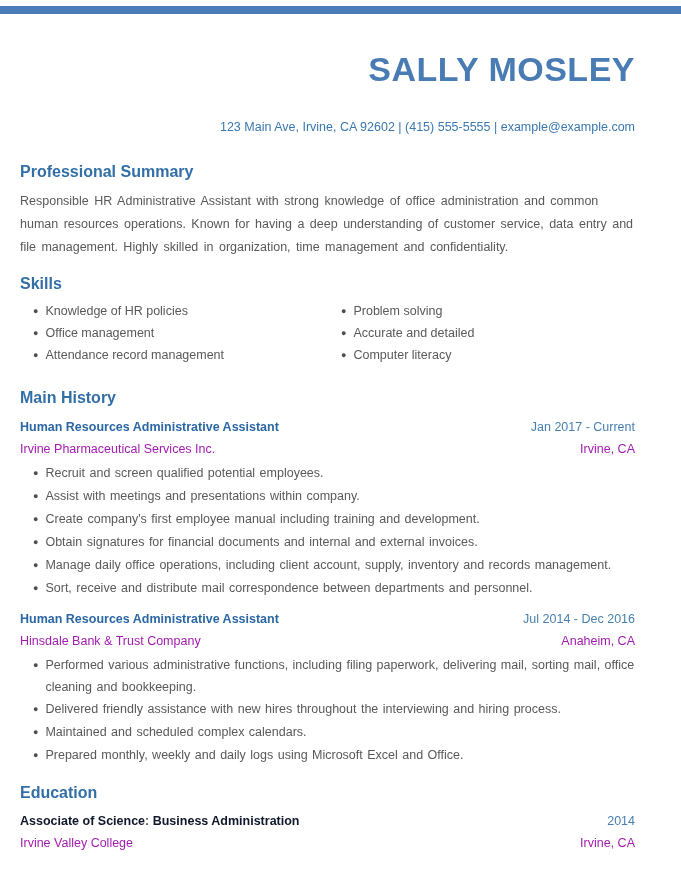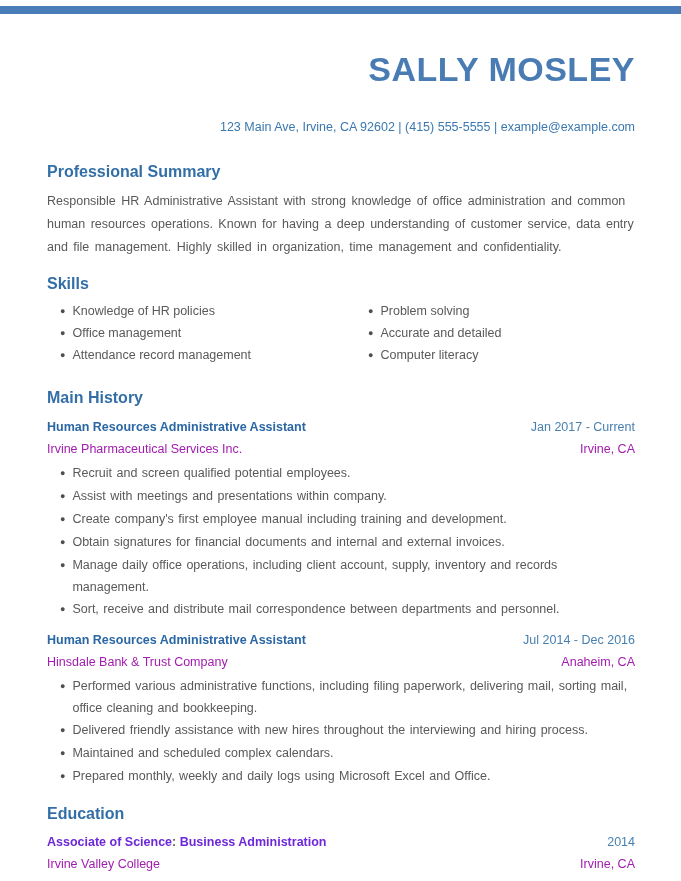--- a/index.html
+++ b/index.html
@@ -13,21 +13,21 @@
     overflow: hidden;
     font-family: "Liberation Sans", "DejaVu Sans", sans-serif;
     color: #595959;
   }
   .top-bar {
     margin-top: 6px;
     width: 100%;
     height: 8px;
     background: #4a7cb8;
   }
-  .content { padding: 0 46px 0 47px; }
+  .content { padding: 0 46px 0 20px; }
 
   .name {
     margin-top: 36px;
     text-align: right;
     font-size: 34px;
     line-height: 38px;
     font-weight: bold;
     letter-spacing: 0.5px;
     color: #4a7cb4;
   }
@@ -103,21 +103,21 @@
   }
   .row-company { margin-top: 7px; }
   .job-bullets { margin-top: 5px; }
   .job-bullets .bullet-row { line-height: 22px; word-spacing: 1px; }
 
   .edu-line { margin-top: 9px; }
   .edu-degree, .edu-major {
     font-size: 12.5px;
     line-height: 15px;
     font-weight: bold;
-    color: #6d28d9;
+    color: #0f172a;
   }
   .edu-sep { font-size: 12.5px; color: #595959; font-weight: bold; }
   .edu-year { font-size: 12.5px; color: #4780b0; }
   .row-school { margin-top: 7px; align-items: center; }
 </style>
 </head>
 <body>
 
 <div class="page">
   <div class="top-bar"></div>

